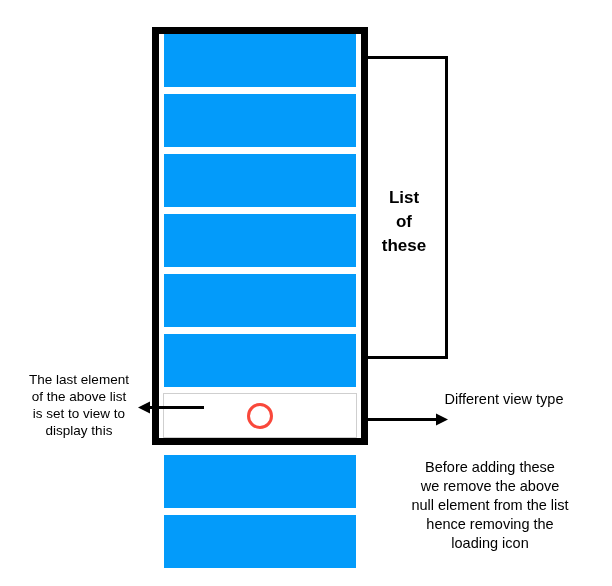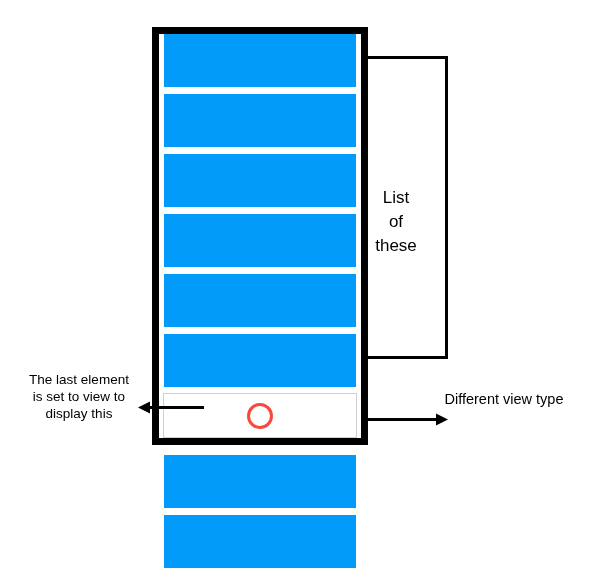--- a/index.html
+++ b/index.html
@@ -70,26 +70,26 @@
     top: 56px;
     width: 80px;
     height: 303px;
     border-top: 3px solid #000;
     border-right: 3px solid #000;
     border-bottom: 3px solid #000;
     box-sizing: border-box;
   }
   #list-bracket-label {
     position: absolute;
-    left: 356px;
+    left: 364px;
     top: 186px;
     width: 80px;
     text-align: center;
     font-size: 17px;
-    font-weight: normal;
+    font-weight: bold;
     line-height: 24px;
     color: #000;
   }
   #list-bracket-label div { display: block; }
 
   
   .annot {
     position: absolute;
     font-size: 13.5px;
     font-weight: normal;
@@ -147,33 +147,41 @@
 
   <div id="list-bracket"></div>
   <div id="list-bracket-label">
     <div>List</div>
     <div>of</div>
     <div>these</div>
   </div>
 
   <div class="annot" id="annot-null-element">
     <div>The last element</div>
+    <div>of the above list</div>
     <div>is set to view to</div>
     <div>display this</div>
   </div>
   <svg class="arrow-svg" id="arrow-left-svg" width="70" height="20" viewBox="0 0 70 20">
     <line x1="68" y1="9.5" x2="10" y2="9.5" stroke="#000" stroke-width="3"></line>
     <polygon points="2,9.5 14,3.5 14,15.5" fill="#000"></polygon>
   </svg>
 
   <svg class="arrow-svg" id="arrow-right-svg" width="84" height="20" viewBox="0 0 84 20">
     <line x1="0" y1="9.5" x2="74" y2="9.5" stroke="#000" stroke-width="3"></line>
     <polygon points="82,9.5 70,3.5 70,15.5" fill="#000"></polygon>
   </svg>
   <div class="annot" id="annot-different-view">
     <div>Different view type</div>
   </div>
 
   <div class="row-bar" style="top:455px;"></div>
   <div class="row-bar" style="top:515px;"></div>
 
+  <div class="annot" id="annot-before-adding">
+    <div>Before adding these</div>
+    <div>we remove the above</div>
+    <div>null element from the list</div>
+    <div>hence removing the</div>
+    <div>loading icon</div>
+  </div>
 
 </div>
 
 </body></html>

